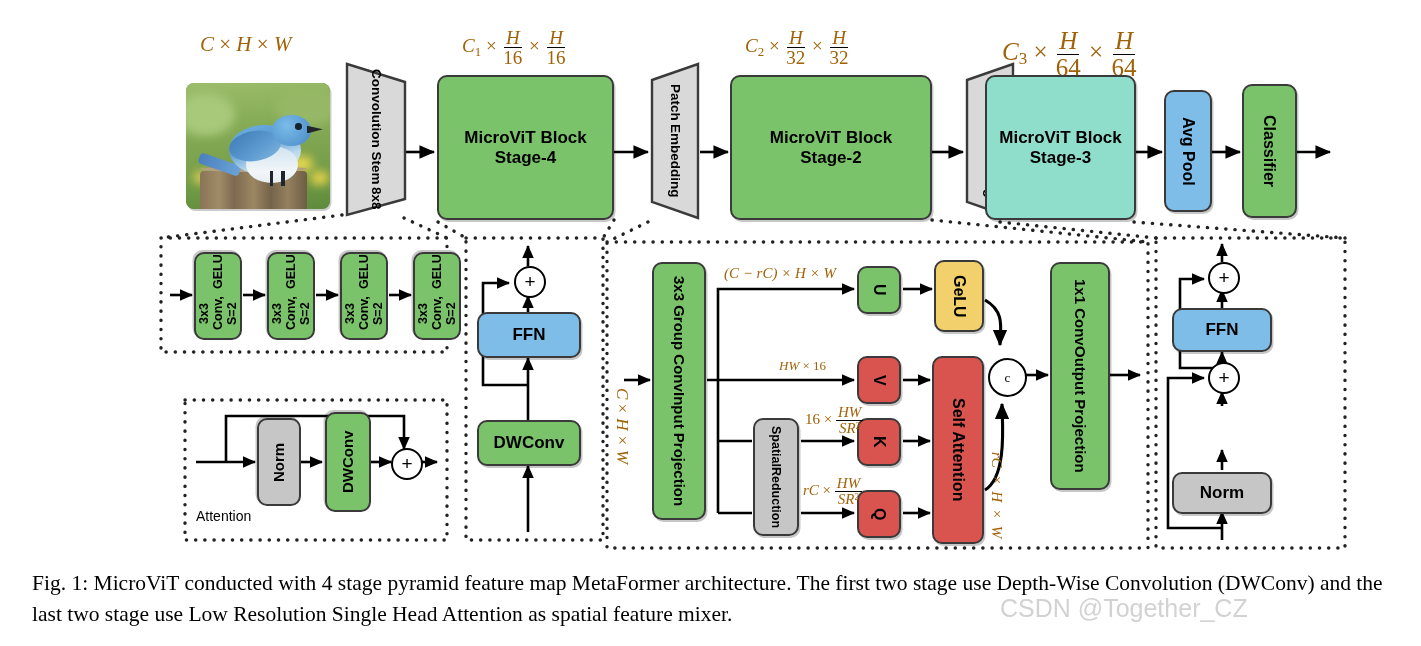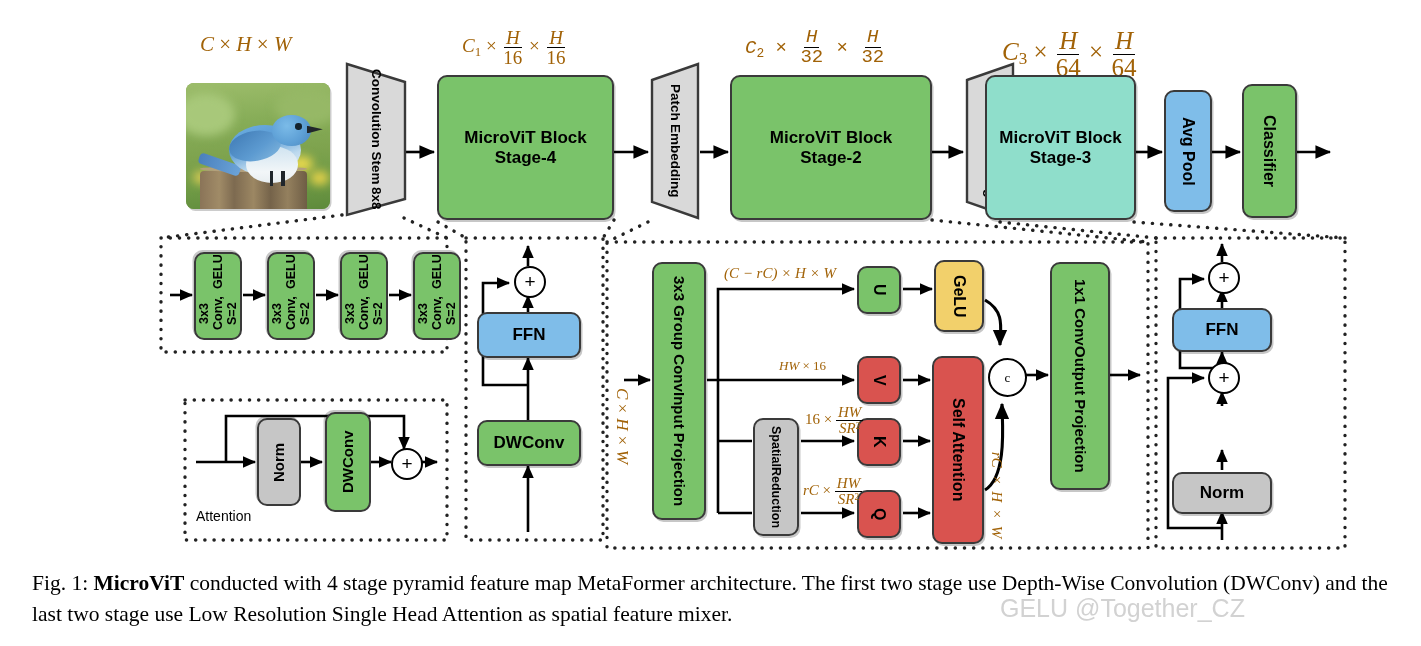--- a/index.html
+++ b/index.html
@@ -60,21 +60,21 @@
      background:linear-gradient(90deg,#8a7458 0%,#a08b67 18%,#7d6a50 32%,#9c8763 50%,#75634a 66%,#94805e 82%,#6e5d45 100%);
      border-radius:4px 4px 0 0;filter:blur(0.3px);}
   #bird .postTop{position:absolute;left:10%;bottom:29%;width:74%;height:5%;
      background:#b3a07c;border-radius:50%;filter:blur(0.6px);}
   #bird .body{position:absolute;border-radius:50%;}
   #bird .tail{position:absolute;background:#4f87c4;}
 
   
   #caption{position:absolute;font-family:"Liberation Serif",serif;
            color:#000;line-height:1.42;}
-  #caption b{font-weight:bold;}
+  #caption b{font-weight:normal;}
   #watermark{position:absolute;font-family:"Liberation Sans",sans-serif;
              color:#d2d2d2;white-space:nowrap;}
 </style>
 </head>
 <body>
 
 <div id="stage">
 
   <svg id="ink" viewBox="0 0 1421 646">
     <defs>
@@ -273,21 +273,21 @@
     <svg width="50" height="158" viewBox="0 0 50 158">
       <polygon points="2,18 48,2 48,156 2,140" fill="#d9d9d9" stroke="#3a3a3a" stroke-width="2.4"></polygon>
     </svg>
     <div class="tlabel vert" style="font-size:13.5px;">
       <span>Patch</span>
       <span style="height:3px;"></span>
       <span>Embedding</span>
     </div>
   </div>
 
-  <div class="mlab" style="left:745px;top:28px;font-size:19px;font-family:Liberation Mono, monospace;">
+  <div class="mlab" style="left:745px;top:28px;font-size:19px;">
     <span>C</span><span class="sub">2</span>
     <span class="up">×</span>
     <span class="frac">
         <span class="num">H</span>
         <span class="den up">32</span>
       </span>
     <span class="up">×</span>
     <span class="frac">
         <span class="num">H</span>
         <span class="den up">32</span>
@@ -470,15 +470,15 @@
   </div>
   <div class="plus" style="left:1208px;top:262px;width:28px;height:28px;font-size:19px;">
     <span>+</span>
   </div>
 
   <div id="caption" style="left:32px;top:568px;width:1362px;font-size:21.5px;">
     <span>Fig. 1:</span>
     <b>MicroViT</b><span> conducted with 4 stage pyramid feature map MetaFormer architecture. The first two stage use Depth-Wise Convolution (DWConv) and the last two stage use Low Resolution Single Head Attention as spatial feature mixer.</span>
   </div>
 
-  <div id="watermark" style="left:1000px;top:594px;font-size:25px;">GELU @Together_CZ</div>
+  <div id="watermark" style="left:1000px;top:594px;font-size:25px;">CSDN @Together_CZ</div>
 
 </div>
 
 </body></html>

